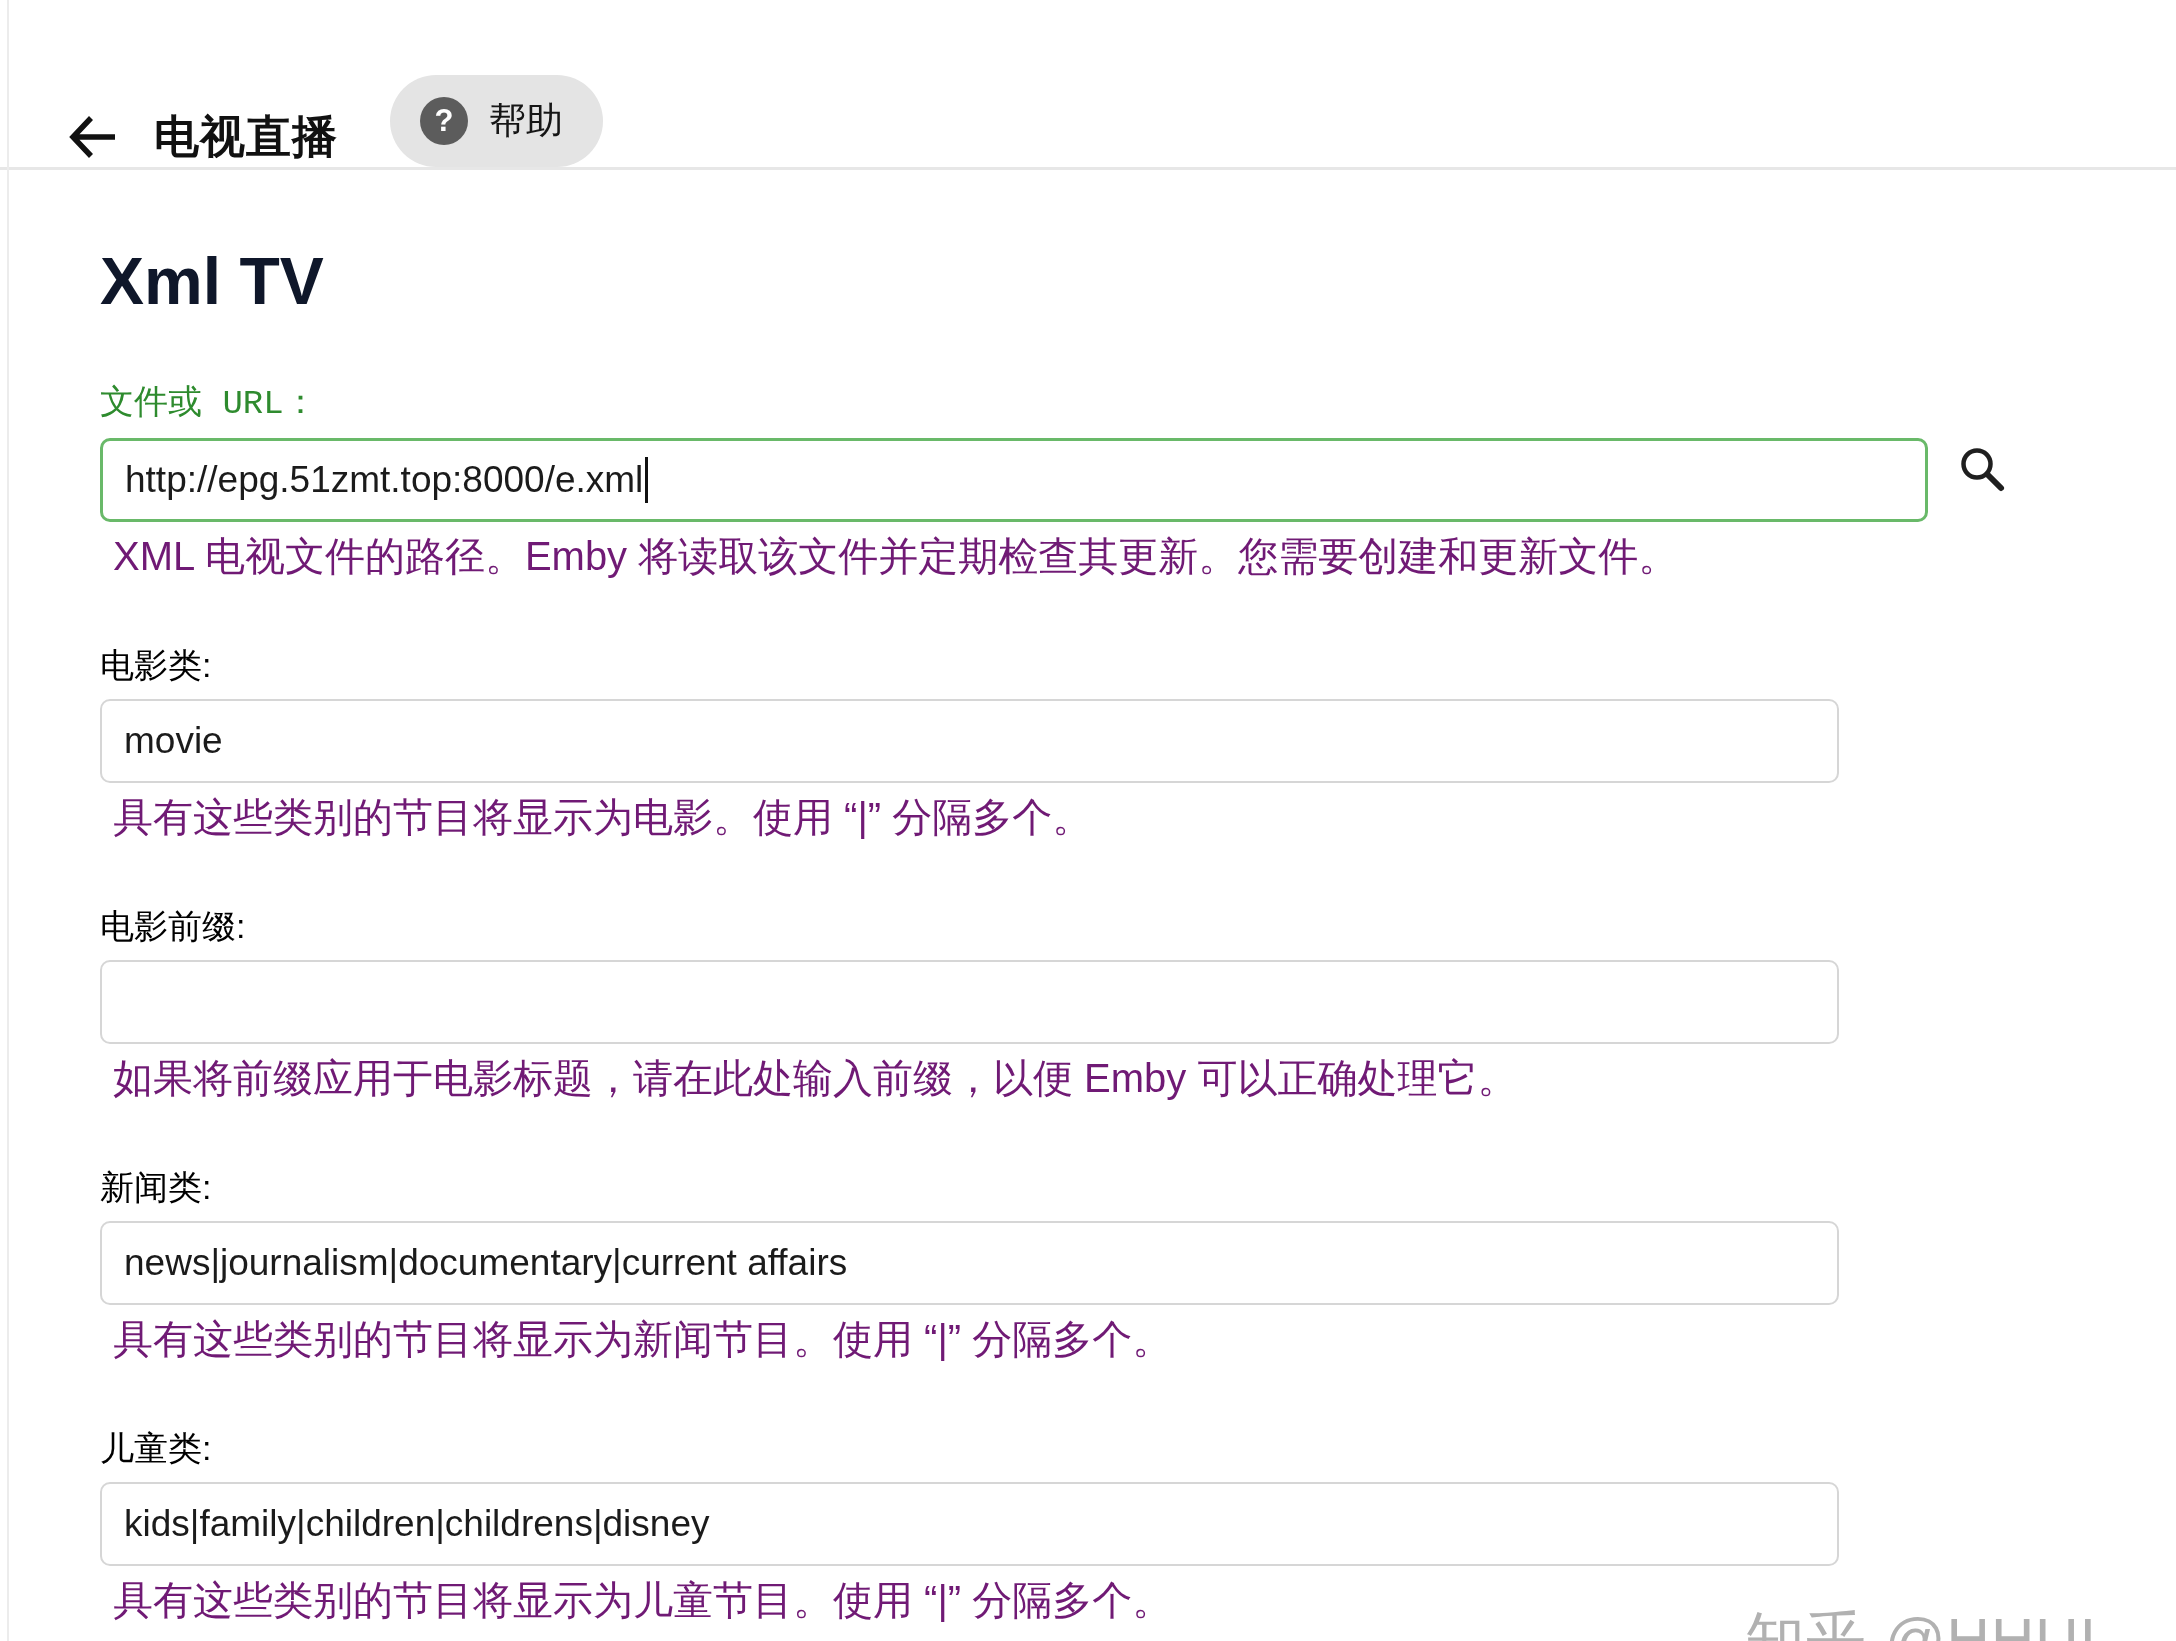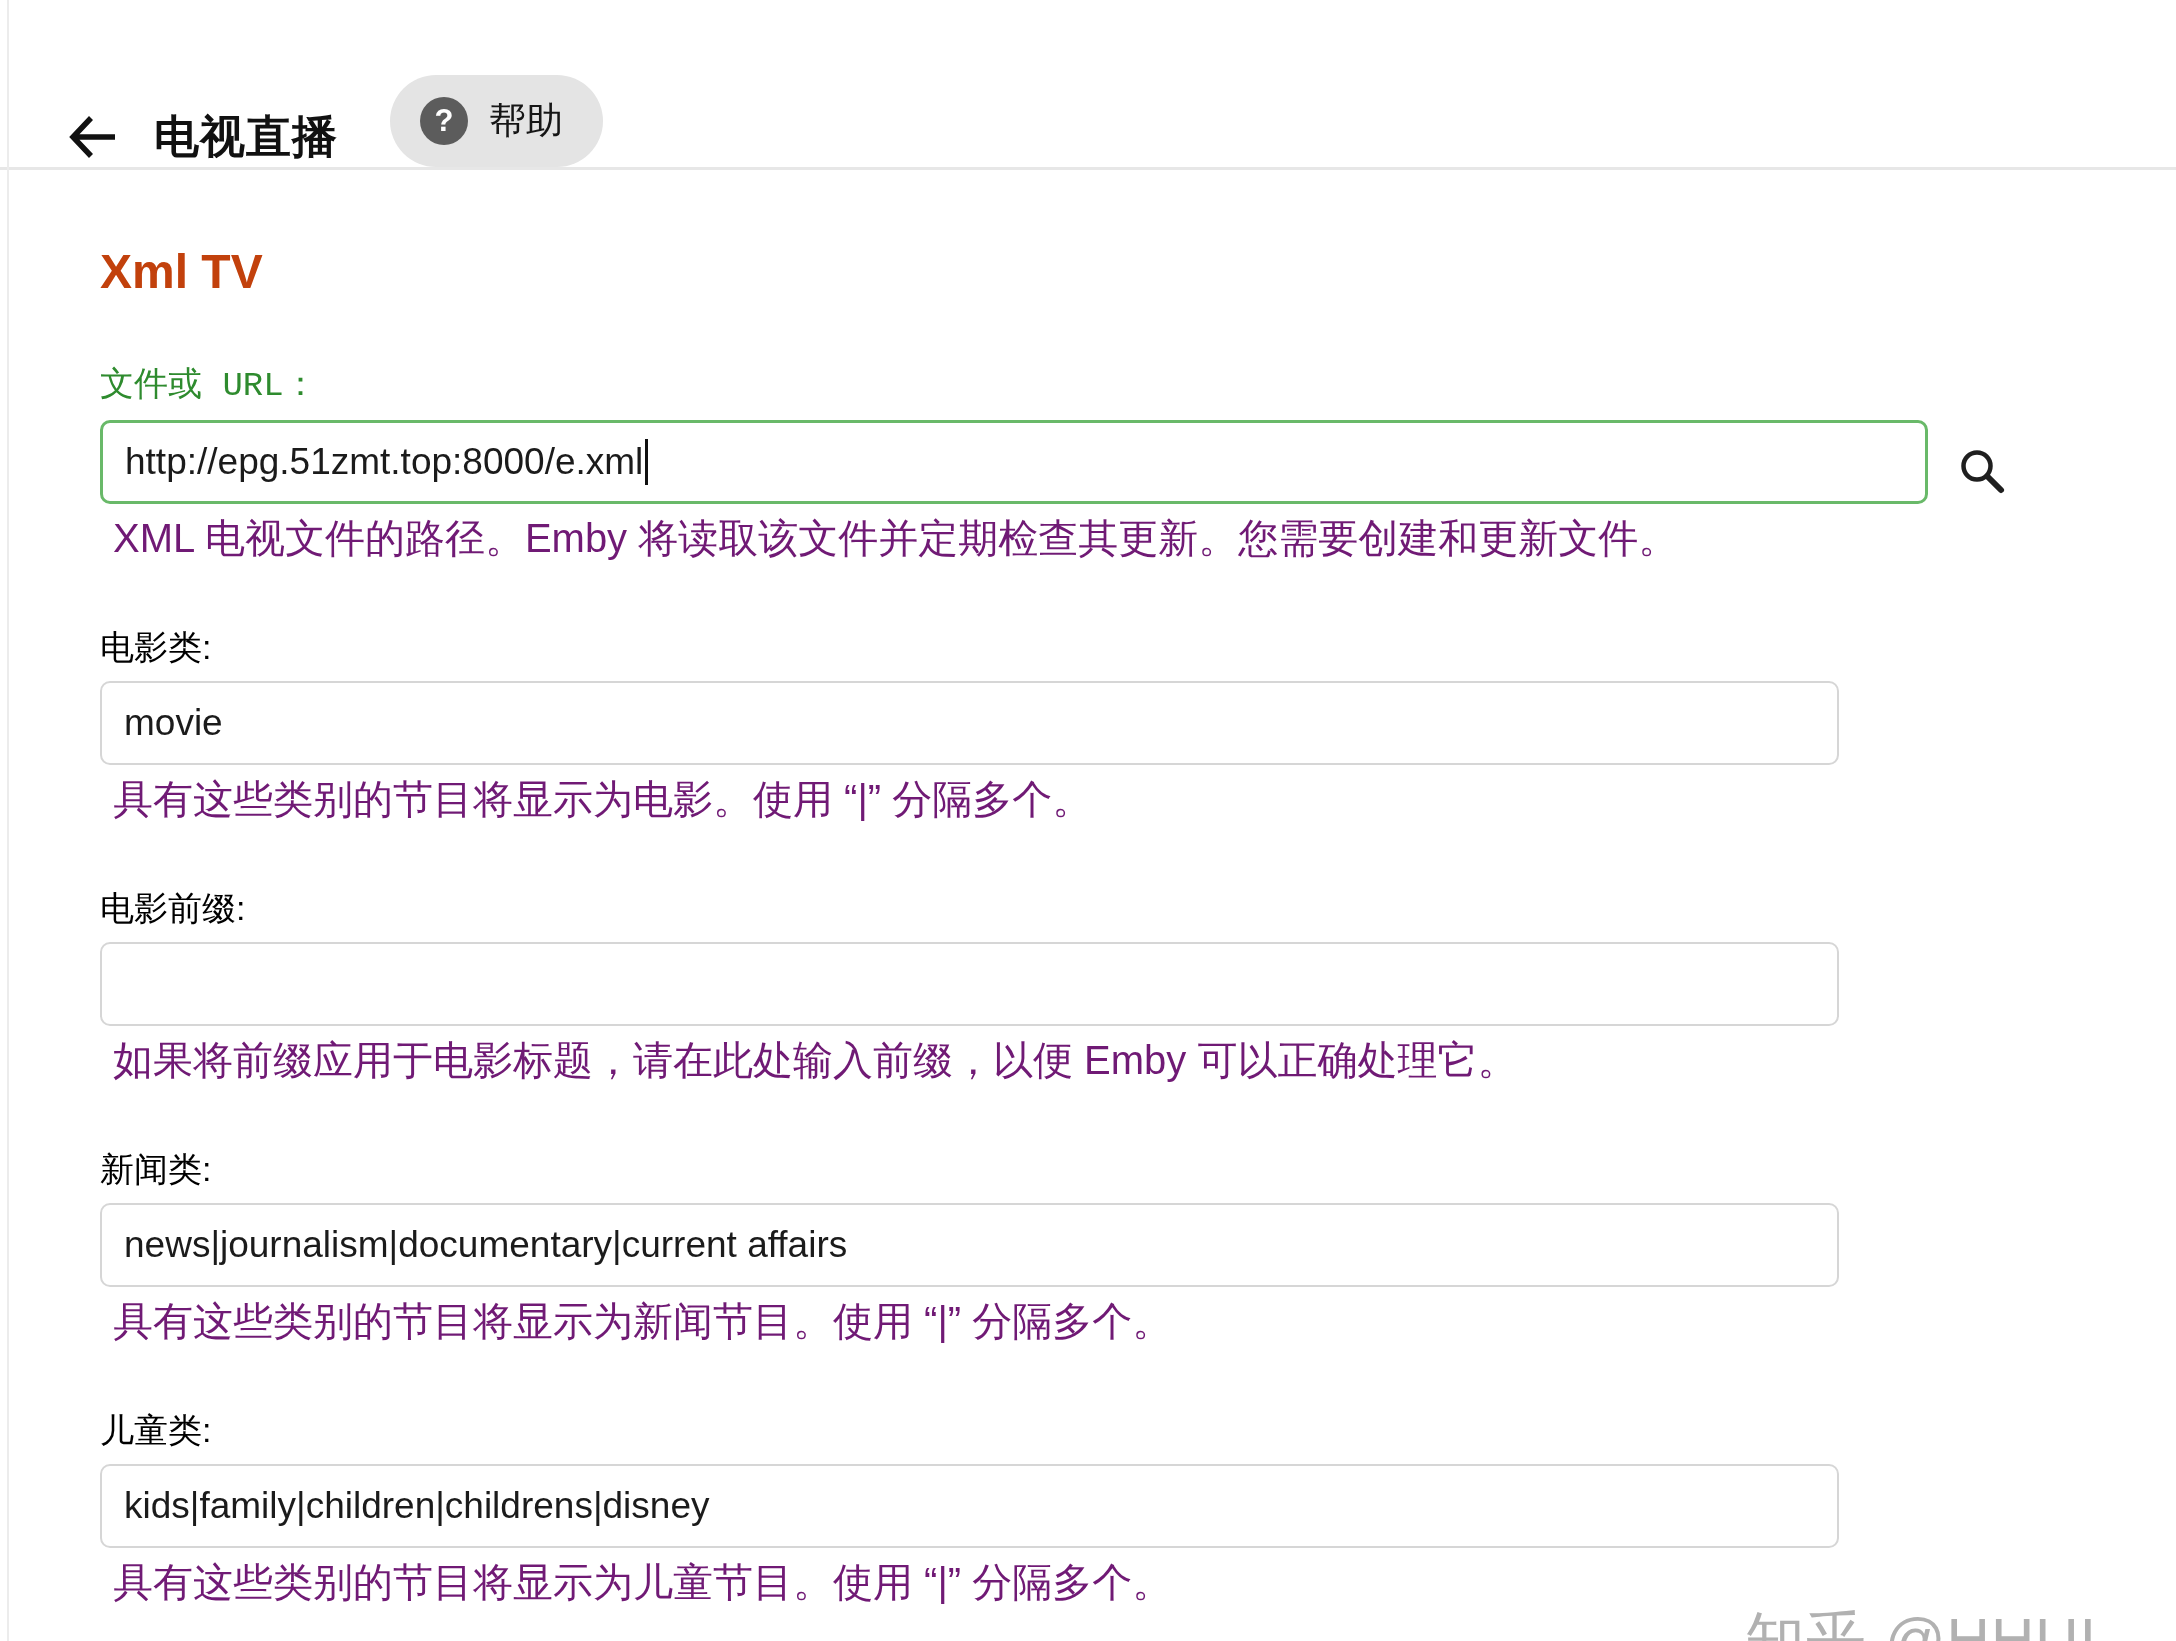--- a/index.html
+++ b/index.html
@@ -63,36 +63,36 @@
   .help-label {
     margin-left: 21px;
     font-size: 37px;
     color: #161616;
   }
   
   .content {
     padding: 78px 0 0 100px;
   }
   .page-heading {
-    font-size: 48px;
+    font-size: 66px;
     font-weight: 700;
-    color: #c2410c;
+    color: #0f172a;
     line-height: 1;
     letter-spacing: 0px;
   }
   .field-section { margin-top: 70px; }
   .field-label {
     display: block;
     font-size: 34px;
     line-height: 40px;
     color: #000000;
     margin-bottom: 14px;
   }
   .field-label.accent { color: #2e8b2e; font-family: Liberation Mono, monospace; }
-  .input-row { display: flex; align-items: flex-end; }
+  .input-row { display: flex; align-items: flex-start; }
   .text-input, .url-input-box {
     height: 84px;
     border: 2px solid #d6d6d6;
     border-radius: 10px;
     background: #ffffff;
     font-family: "Liberation Sans", "DejaVu Sans", sans-serif;
     font-size: 37px;
     color: #1b1b1b;
     padding: 0 22px;
     width: 1739px;

